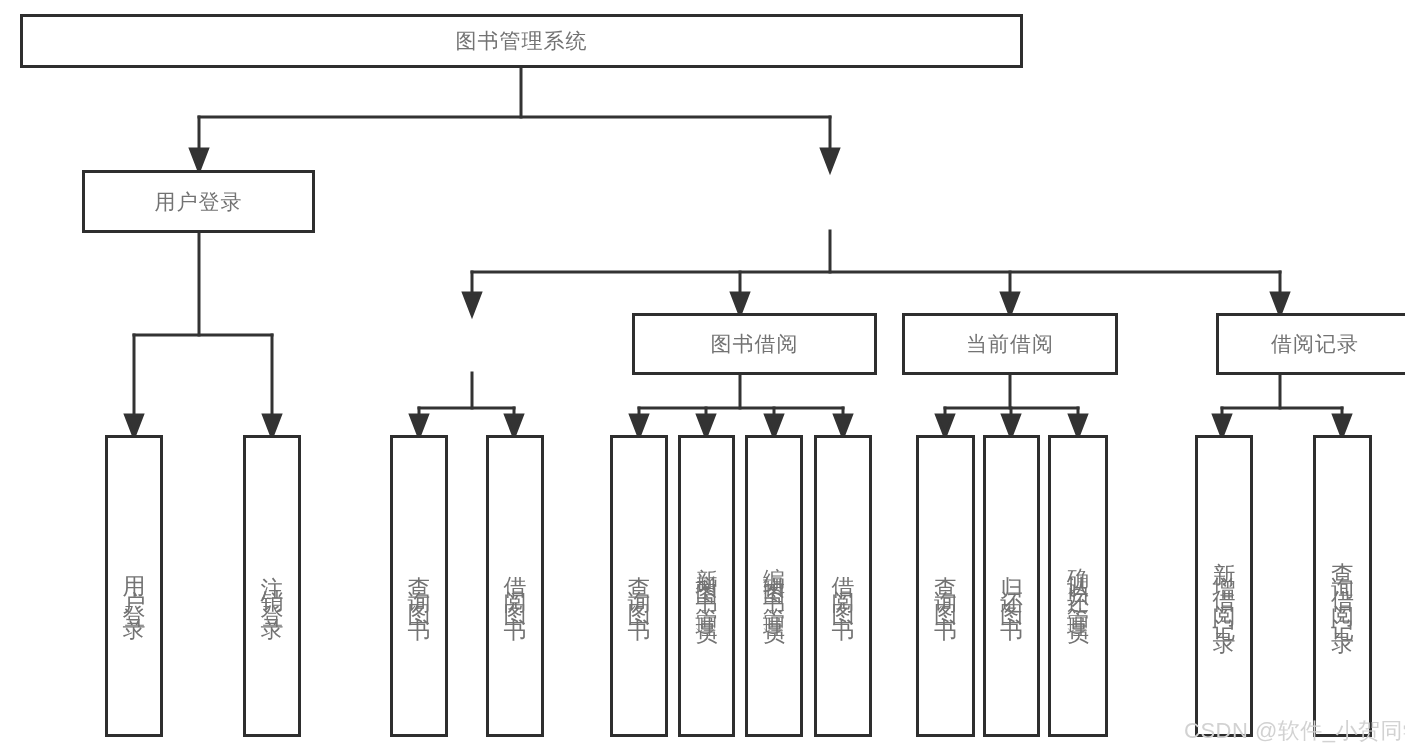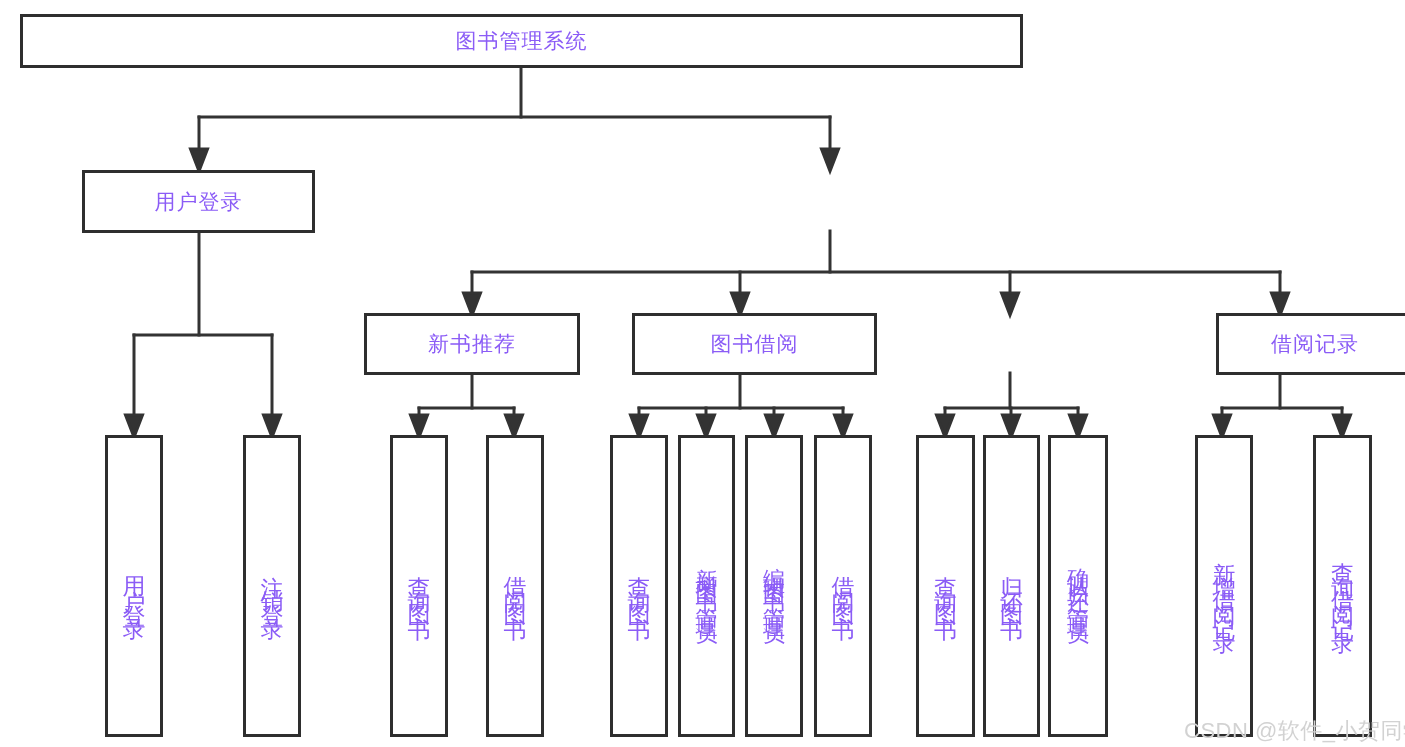--- a/index.html
+++ b/index.html
@@ -17,21 +17,21 @@
     z-index: 1;
   }
   .hbox, .vbox {
     position: absolute;
     box-sizing: border-box;
     border: 3px solid #2e2e2e;
     background: #ffffff;
     display: flex;
     align-items: center;
     justify-content: center;
-    color: #8b5cf6;
+    color: #737373;
     z-index: 2;
   }
   .hbox { font-size: 21px; letter-spacing: 1px; }
   .vbox .vtext {
     writing-mode: vertical-rl;
     text-orientation: mixed;
     font-size: 23px;
     letter-spacing: 14px;
     line-height: 1;
     white-space: nowrap;
@@ -115,25 +115,25 @@
   </svg>
 
   <div class="hbox" style="left:20px;top:14px;width:1003px;height:54px">
     <span>图书管理系统</span>
   </div>
 
   <div class="hbox" style="left:82px;top:170px;width:233px;height:63px">
     <span>用户登录</span>
   </div>
 
-  <div class="hbox" style="left:364px;top:313px;width:216px;height:62px">
-    <span>新书推荐</span>
-  </div>
   <div class="hbox" style="left:632px;top:313px;width:245px;height:62px">
     <span>图书借阅</span>
+  </div>
+  <div class="hbox" style="left:902px;top:313px;width:216px;height:62px">
+    <span>当前借阅</span>
   </div>
   <div class="hbox" style="left:1216px;top:313px;width:198px;height:62px">
     <span>借阅记录</span>
   </div>
 
   <div class="vbox" style="left:105px;top:435px;width:58px;height:302px">
     <span class="vtext">用户登录</span>
   </div>
   <div class="vbox" style="left:243px;top:435px;width:58px;height:302px">
     <span class="vtext">注销登录</span>

